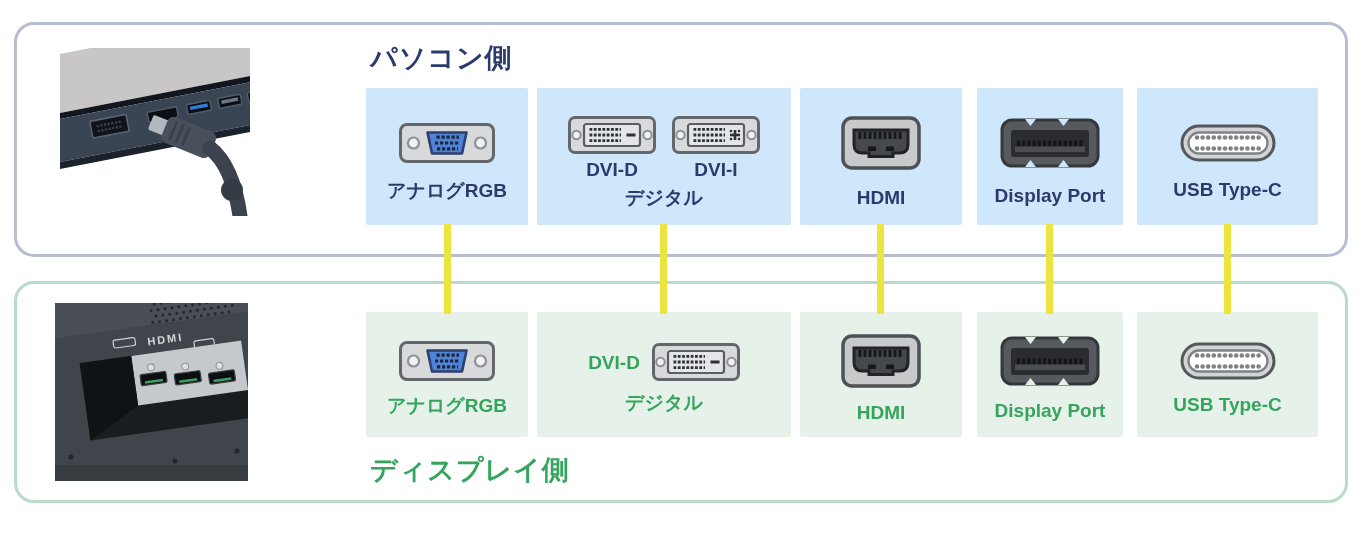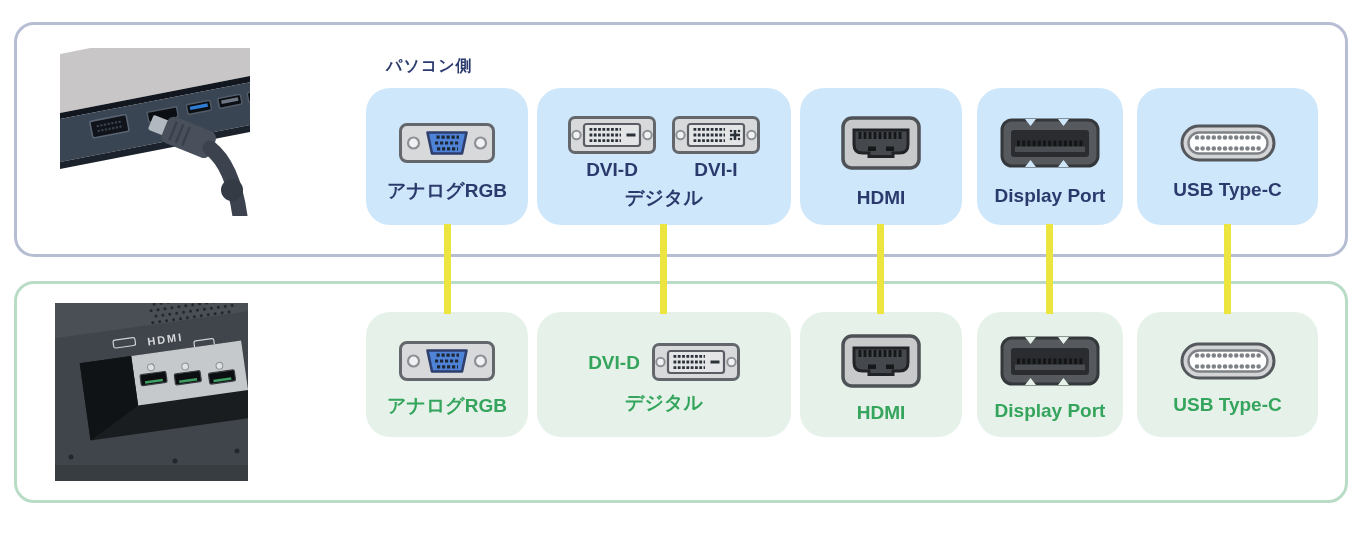--- a/index.html
+++ b/index.html
@@ -3,28 +3,28 @@
 <meta charset="utf-8">
 <style>
   html,body{margin:0;padding:0;background:#ffffff;}
   .canvas{
     position:relative;width:1366px;height:536px;background:#ffffff;
     font-family:"Liberation Sans","DejaVu Sans",sans-serif;overflow:hidden;
   }
   .panel{position:absolute;left:14px;width:1328px;background:#ffffff;border-radius:20px;}
   .panel-pc{top:22px;height:229px;border:3px solid #b7bed4;}
   .panel-display{top:281px;height:216px;border:3px solid #b9dcc6;}
-  .panel-title{position:absolute;margin:16px;font-size:16px;font-weight:700;letter-spacing:1px;}
+  .panel-title{position:absolute;margin:0;font-size:27px;font-weight:700;letter-spacing:1px;}
   .title-pc{left:353px;top:15px;color:#2b3a6d;}
   .title-display{left:353px;top:168px;color:#35a45c;}
   .photo{position:absolute;}
   .photo-laptop{left:43px;top:23px;width:190px;height:168px;}
   .photo-display{left:38px;top:19px;width:193px;height:178px;}
   .card{
-    position:absolute;border-radius:24px;display:flex;flex-direction:column;
+    position:absolute;border-radius:2px;display:flex;flex-direction:column;
     align-items:center;justify-content:center;
   }
   .card-pc{--cardbg:#cfe7fa;background:var(--cardbg);top:63px;height:137px;gap:18px;padding-top:10px;box-sizing:border-box;}
   .card-display{--cardbg:#e6f2e9;background:var(--cardbg);top:28px;height:125px;gap:15px;padding-top:6px;box-sizing:border-box;}
   .card-label{font-size:19px;font-weight:700;line-height:1;white-space:nowrap;}
   .card-pc .card-label{color:#2b3a6d;}
   .card-display .card-label{color:#35a45c;}
   .sub-label{font-size:19px;font-weight:700;line-height:1;white-space:nowrap;}
   .card-pc .sub-label{color:#2b3a6d;}
   .card-display .sub-label{color:#35a45c;}
@@ -286,15 +286,16 @@
         <svg width="96" height="38" viewBox="0 0 96 38">
           <rect x="2" y="2" width="92" height="34" rx="17" fill="#d3d4d6" stroke="#54575b" stroke-width="3"></rect>
           <rect x="8.5" y="8.5" width="79" height="21" rx="10.5" fill="#ffffff" stroke="#7e8286" stroke-width="2.4"></rect>
           <line x1="17" y1="13.5" x2="79" y2="13.5" stroke="#7e8286" stroke-width="4.6" stroke-dasharray="0 5.6" stroke-linecap="round"></line>
           <line x1="17" y1="24.5" x2="79" y2="24.5" stroke="#7e8286" stroke-width="4.6" stroke-dasharray="0 5.6" stroke-linecap="round"></line>
         </svg>
       </span>
       <span class="card-label">USB Type-C</span>
     </div>
 
+    <h2 class="panel-title title-display">ディスプレイ側</h2>
   </section>
 
 </div>
 
 </body></html>

